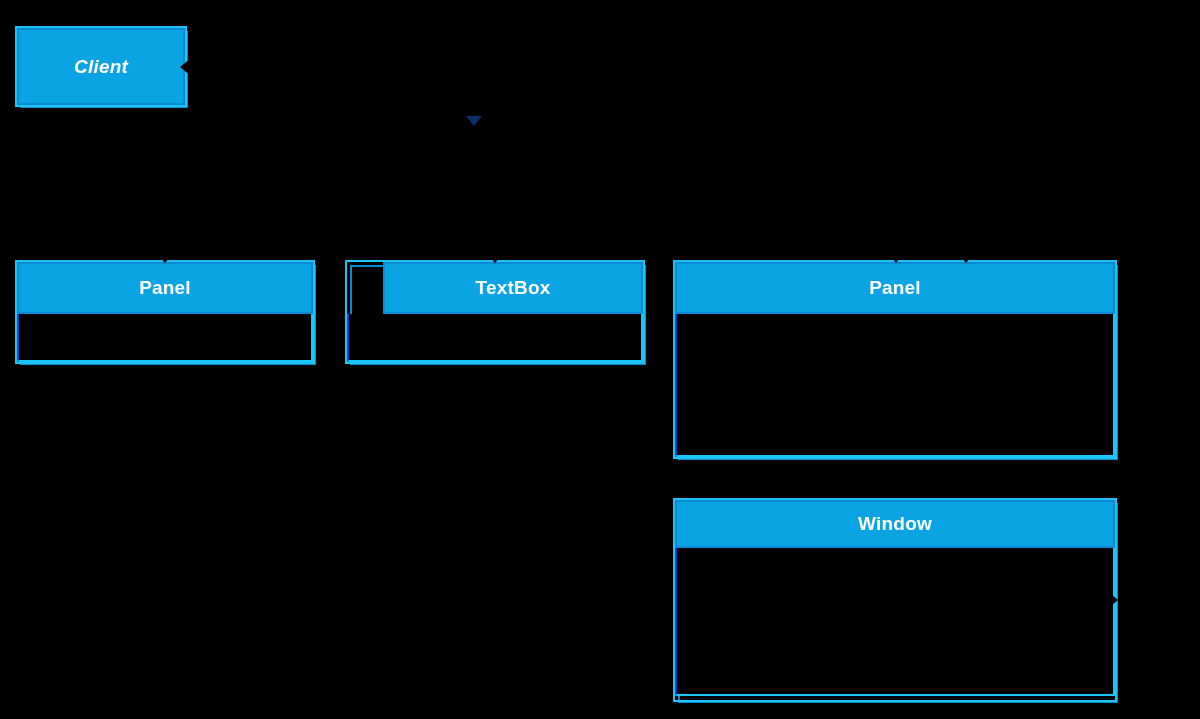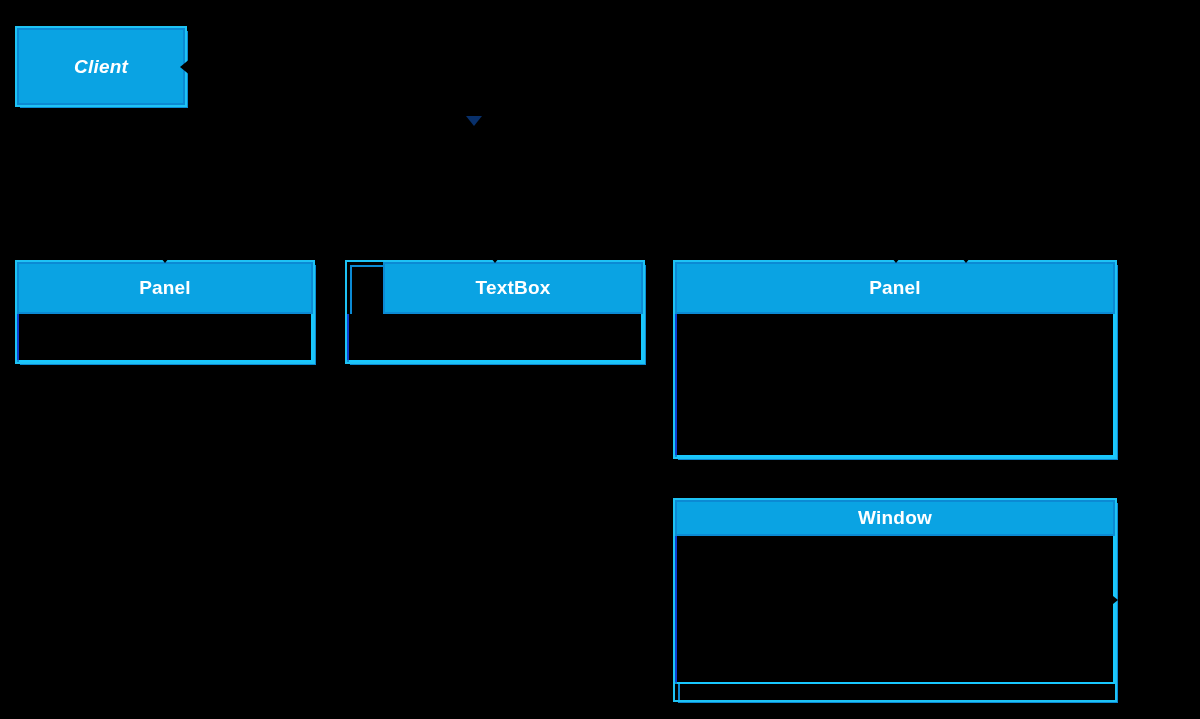--- a/index.html
+++ b/index.html
@@ -163,18 +163,18 @@
     <div class="box-glow"></div>
     <div class="uml-header" style="height:52px;">Panel</div>
     <div class="uml-body" style="height:143px;"></div>
   </div>
   <div class="arrow down" style="left:887px; top:252px;"></div>
   <div class="arrow down" style="left:957px; top:252px;"></div>
 
   <div class="uml-box" style="left:675px; top:500px; width:440px; height:200px;">
     <div class="box-shadow-edge"></div>
     <div class="box-glow"></div>
-    <div class="uml-header" style="height:36px;">Window</div>
+    <div class="uml-header" style="height:48px;">Window</div>
     <div class="uml-body" style="height:148px;"></div>
   </div>
   <div class="arrow right" style="left:1108px; top:592px;"></div>
 
 </div>
 
 </body></html>

